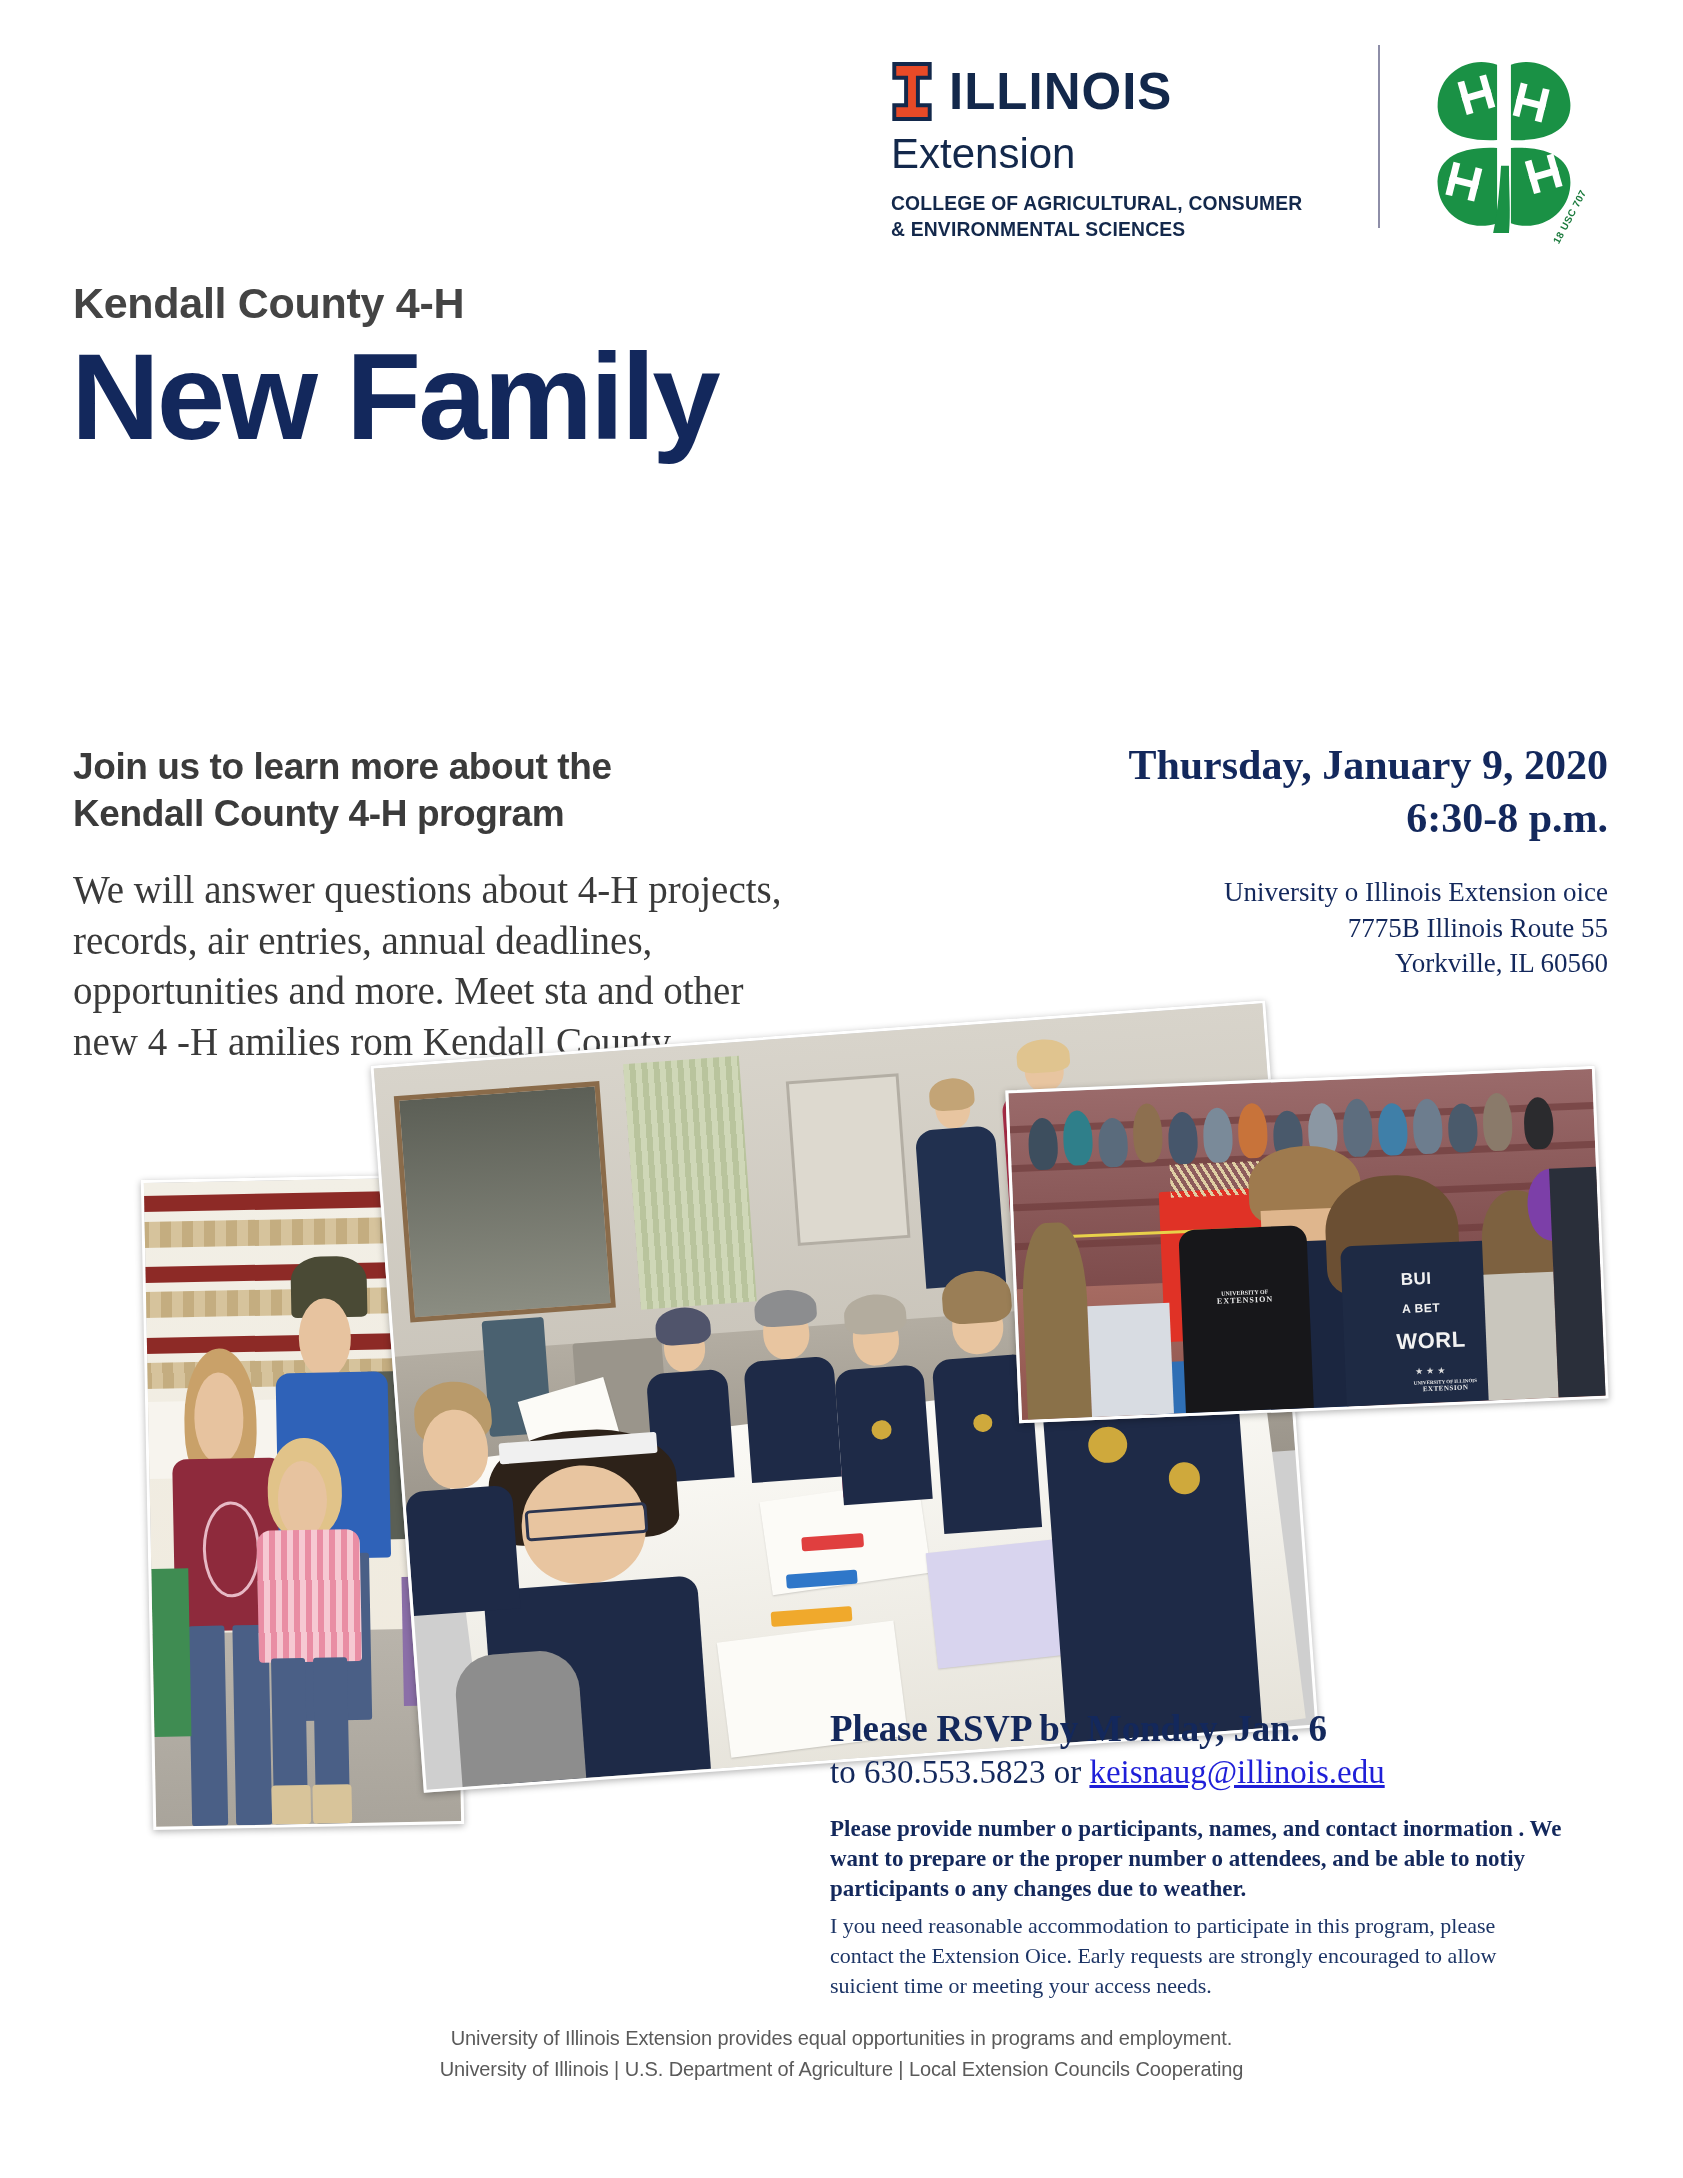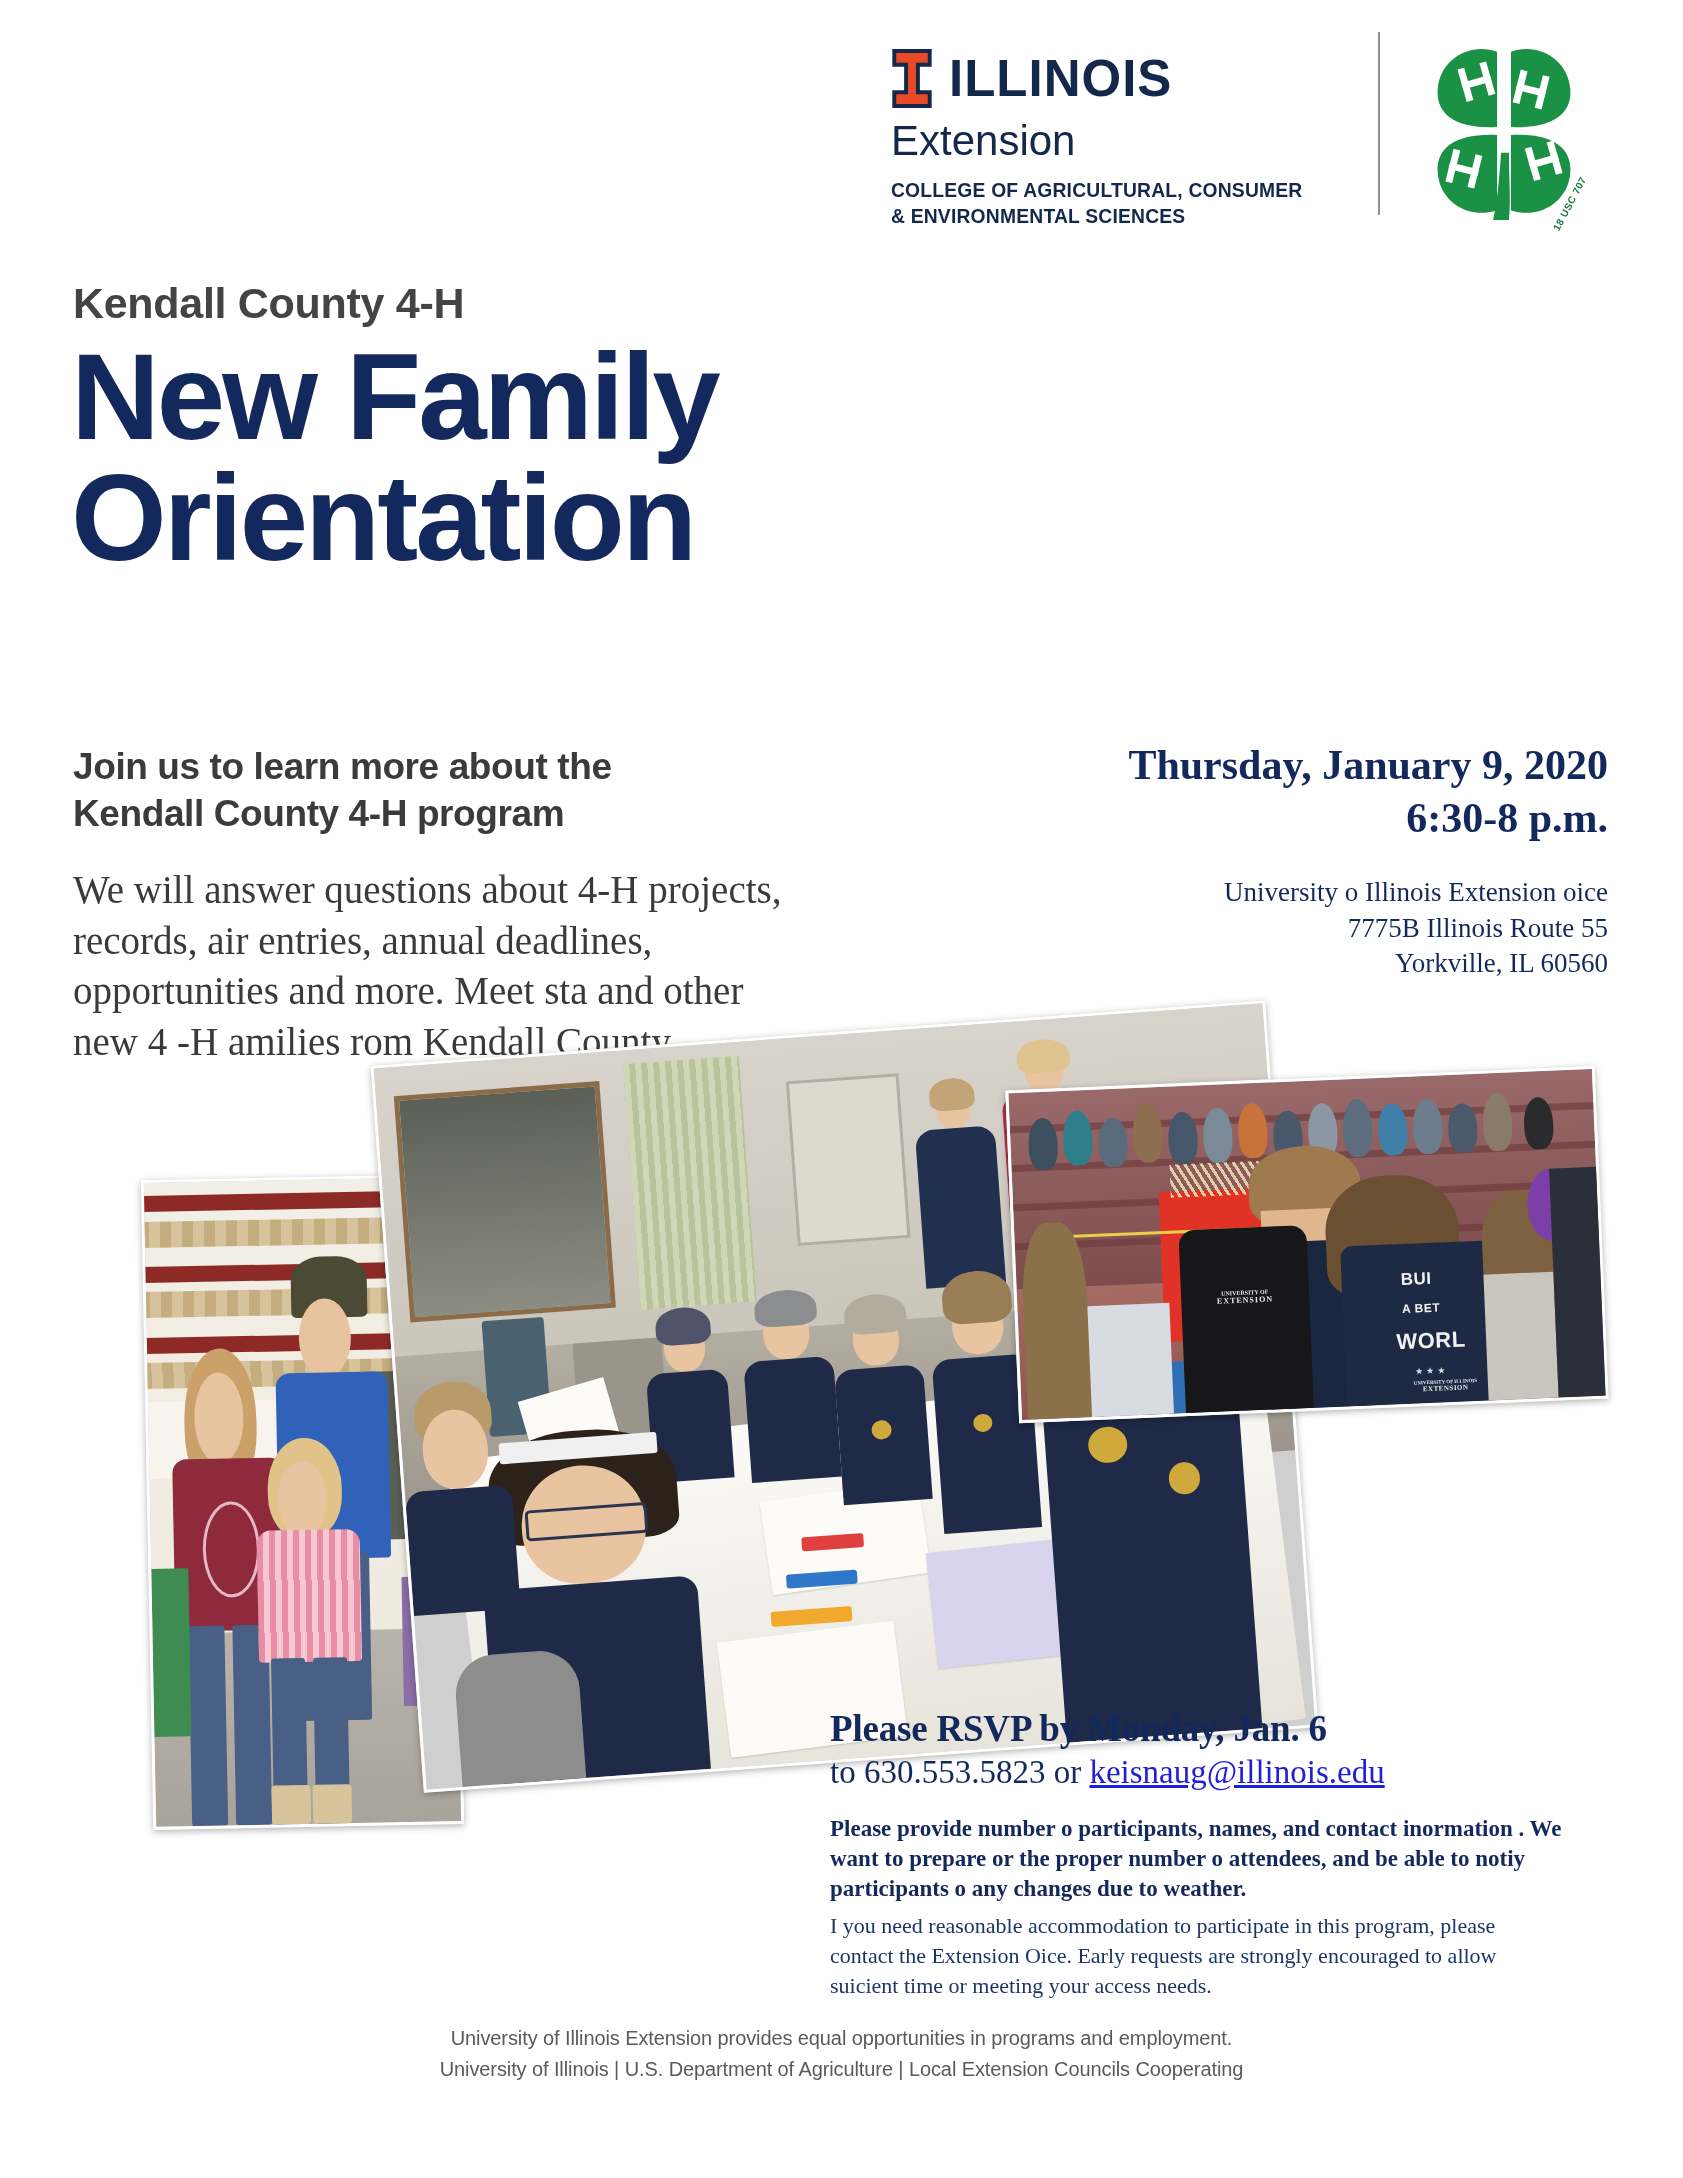--- a/index.html
+++ b/index.html
@@ -6,21 +6,21 @@
   body{
     width:1683px;height:2178px;
     background:#ffffff;
     font-family:"Liberation Sans", sans-serif;
     position:relative;
     overflow:hidden;
   }
   .page{position:absolute;inset:0;width:1683px;height:2178px;}
 
   
-  .header{position:absolute;left:0;top:0;width:1683px;height:248px;}
+  .header{position:absolute;left:0;top:13px;width:1683px;height:248px;}
   .logo-block{position:absolute;left:891px;top:48px;width:455px;}
   .illinois-row{display:flex;align-items:center;gap:16px;}
   .orange-i{
     width:42px;height:61px;position:relative;flex:none;
   }
   .orange-i svg{display:block;}
   .illinois-word{
     font-family:"Liberation Sans", sans-serif;
     font-weight:700;font-size:51px;letter-spacing:1px;
     color:#13284b;line-height:1;
@@ -253,21 +253,20 @@
           </g>
         </g>
       </svg>
       <span class="usc-mark">18 USC 707</span>
     </div>
   </div>
 
   <div class="eyebrow">Kendall County 4-H</div>
   <div class="headline">
     <div>New Family</div>
-    <div>Orientation</div>
   </div>
 
   <div class="lead">
     <div>Join us to learn more about the</div>
     <div>Kendall County 4-H program</div>
   </div>
   <div class="body-copy">We will answer questions about 4-H projects, records, air entries, annual deadlines, opportunities and more. Meet sta and other new 4 -H amilies rom Kendall County.</div>
 
   <div class="date-block">
     <div>Thursday, January 9, 2020</div>

